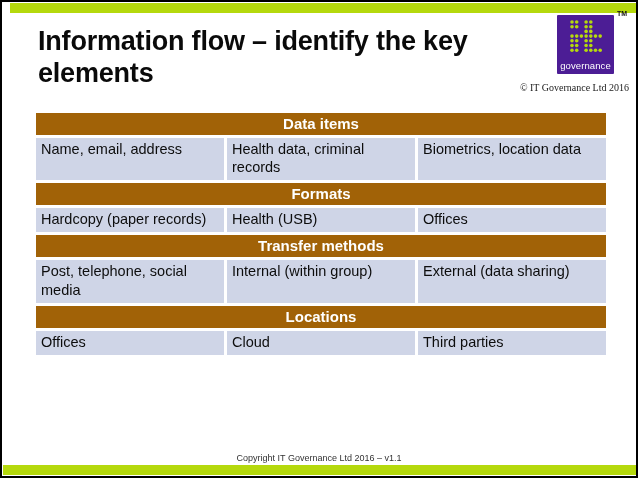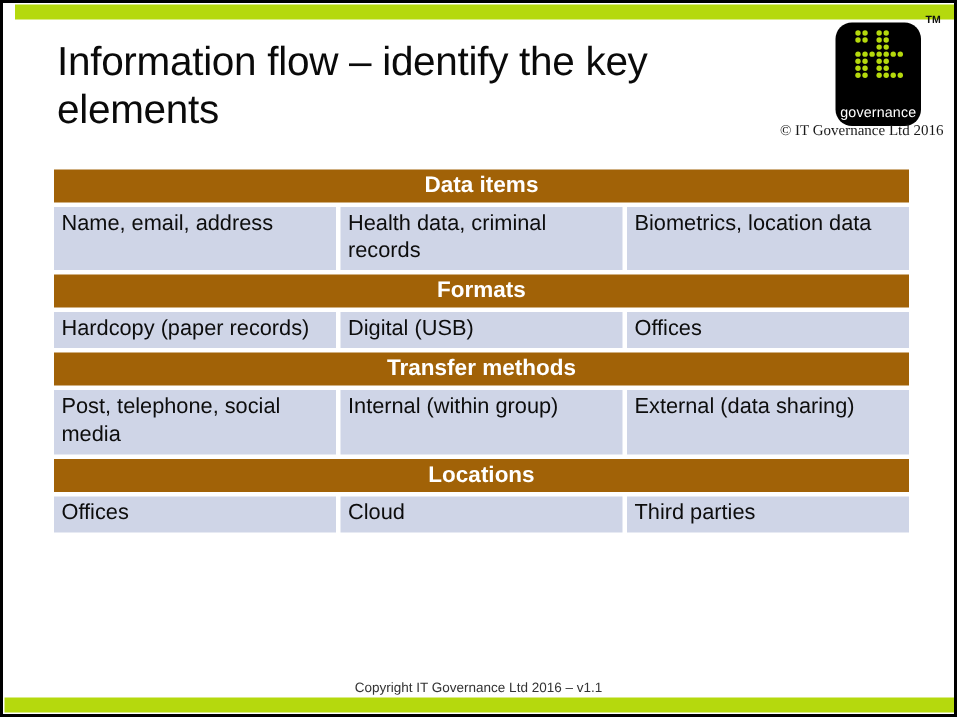--- a/index.html
+++ b/index.html
@@ -15,27 +15,27 @@
     position:absolute; top:1px; left:8px; right:0; height:10px;
     background:#b5d90d;
   }
   .stripe-bottom {
     position:absolute; bottom:1px; left:1px; right:0; height:10px;
     background:#b5d90d;
   }
 
   .title {
     position:absolute; left:36px; top:24px; width:520px;
-    font-size:27px; font-weight:normal; line-height:1.18; color:#0a0a0a;
+    font-size:27px; font-weight:bold; line-height:1.18; color:#0a0a0a;
     letter-spacing:-0.2px;
   }
 
   .logo-box {
-    position:absolute; left:555px; top:13px; width:57px; height:69px;
-    background:#000000; border-radius:11px;
+    position:absolute; left:555px; top:13px; width:57px; height:59px;
+    background:#4c1d95; border-radius:1px;
   }
   .logo-dots { position:absolute; left:11px; top:3px; }
   .logo-word {
     position:absolute; left:0; right:0; bottom:3px;
     color:#ffffff; font-size:9.5px; text-align:center; letter-spacing:0.1px;
   }
   .tm {
     position:absolute; left:615px; top:8px;
     font-size:7px; font-weight:bold; color:#111;
   }
@@ -124,21 +124,21 @@
   <div class="tm">TM</div>
   <div class="logo-copyright">© IT Governance Ltd 2016</div>
 
   <div class="info-table" id="info-table">
       <div class="thead">Data items</div>
       <div class="tcell">Name, email, address</div>
       <div class="tcell">Health data, criminal records</div>
       <div class="tcell">Biometrics, location data</div>
       <div class="thead">Formats</div>
       <div class="tcell">Hardcopy (paper records)</div>
-      <div class="tcell">Digital (USB)</div>
+      <div class="tcell">Health (USB)</div>
       <div class="tcell">Offices</div>
       <div class="thead">Transfer methods</div>
       <div class="tcell">Post, telephone, social media</div>
       <div class="tcell">Internal (within group)</div>
       <div class="tcell">External (data sharing)</div>
       <div class="thead">Locations</div>
       <div class="tcell">Offices</div>
       <div class="tcell">Cloud</div>
       <div class="tcell">Third parties</div>
     </div>

